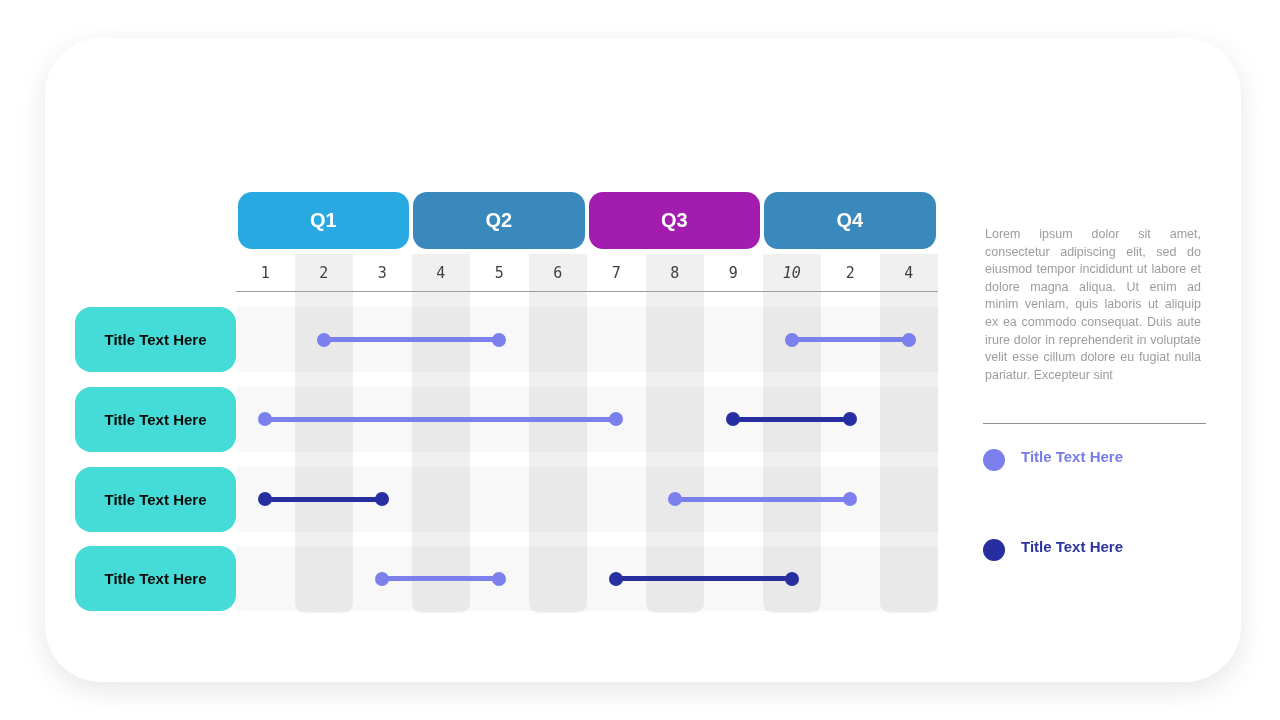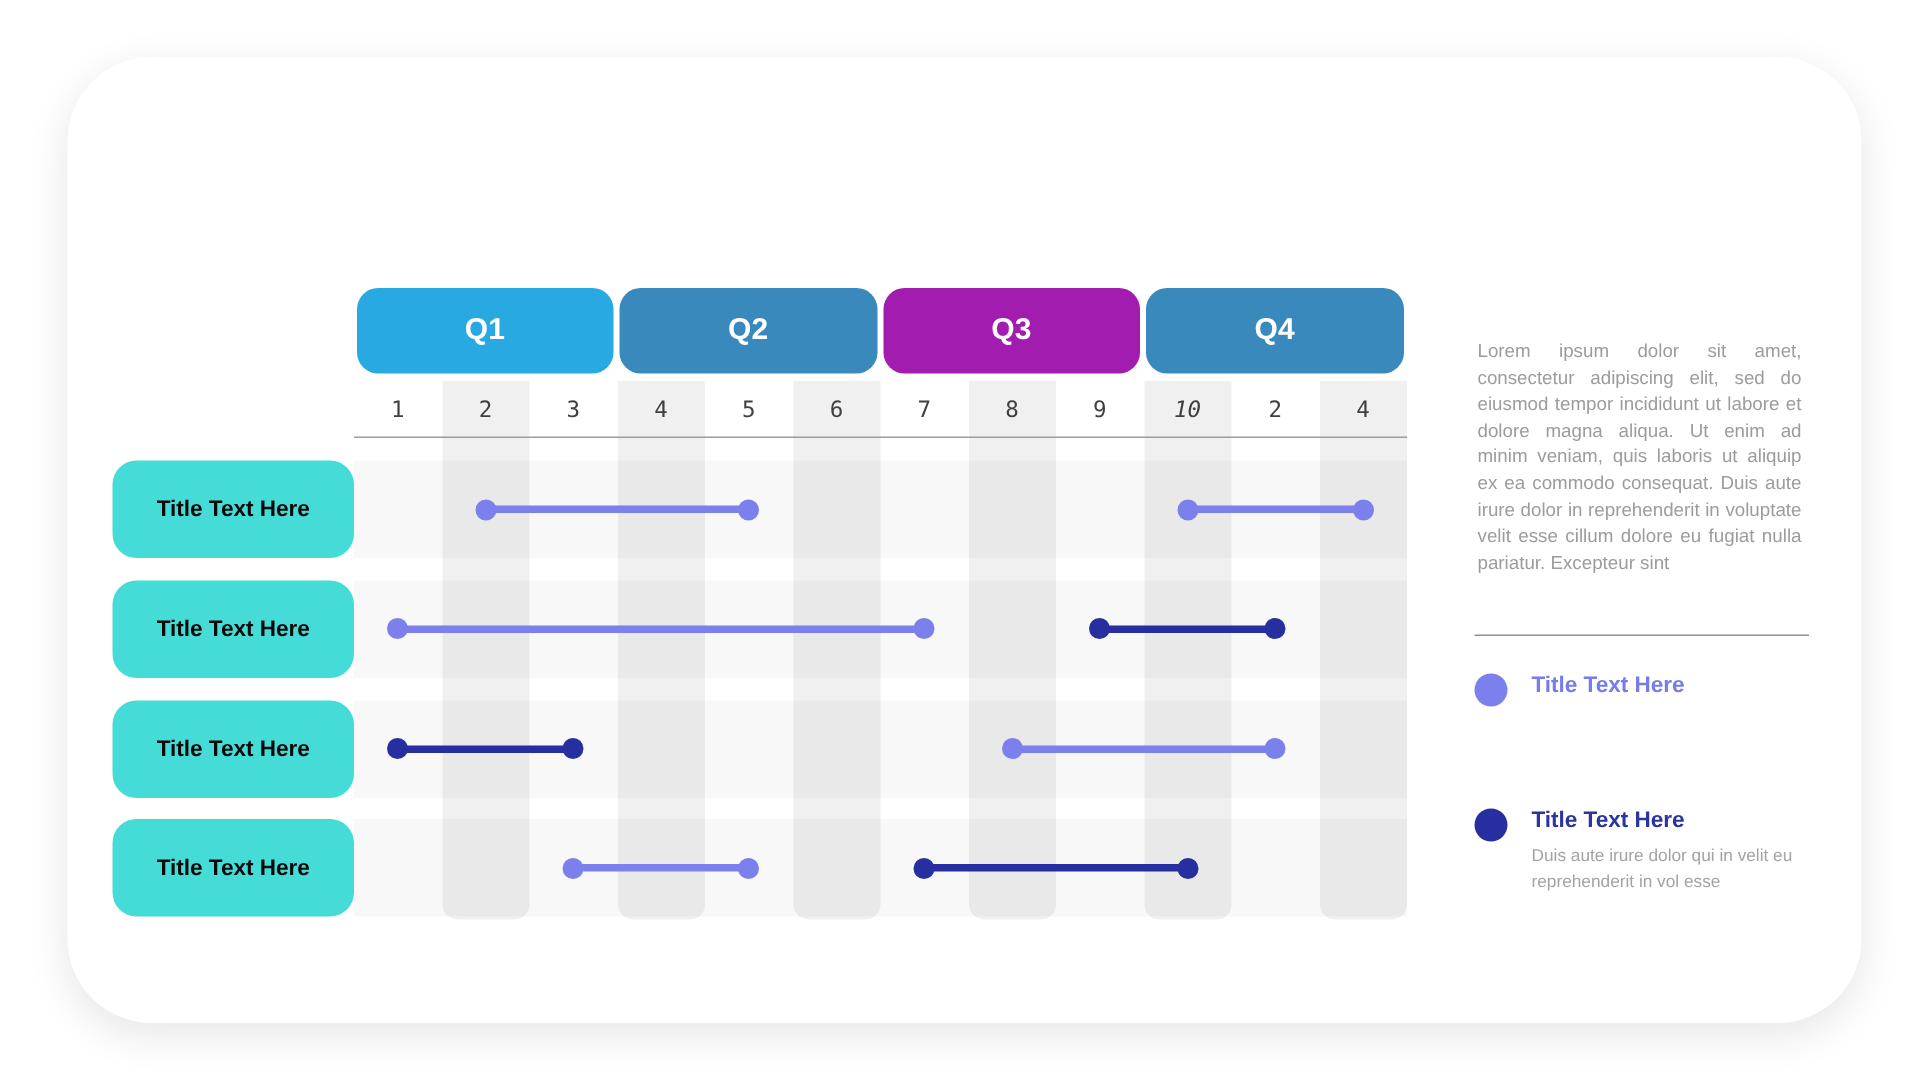--- a/index.html
+++ b/index.html
@@ -107,17 +107,16 @@
       <div class="legend-item" style="top: 410px;">
         <div class="legend-dot" style="background: rgb(123, 128, 236);"></div>
         <div>
           <div class="legend-title" style="color: rgb(118, 124, 234);">Title Text Here</div>
         </div>
       </div>
       <div class="legend-item" style="top: 500px;">
         <div class="legend-dot" style="background: rgb(39, 47, 160);"></div>
         <div>
           <div class="legend-title" style="color: rgb(43, 53, 160);">Title Text Here</div>
-          <div class="legend-desc">Duis aute irure dolor qui in velit eu reprehenderit in vol esse</div>
         </div>
       </div>
     </div>
 </div>
 
 </body></html>

